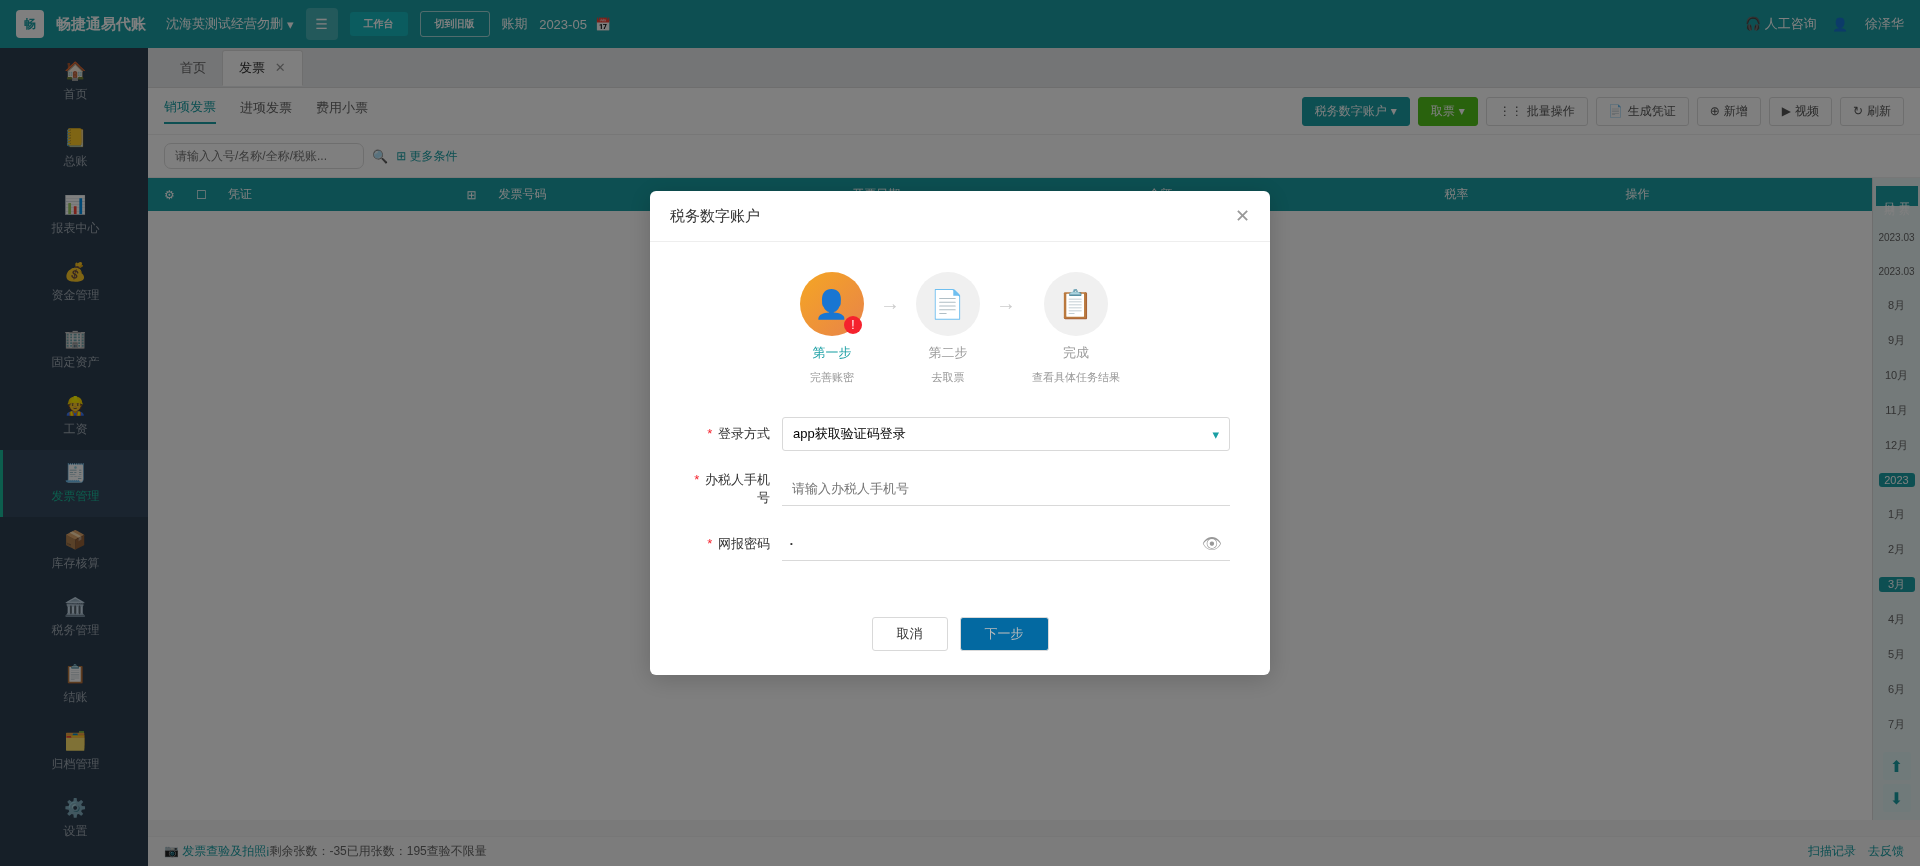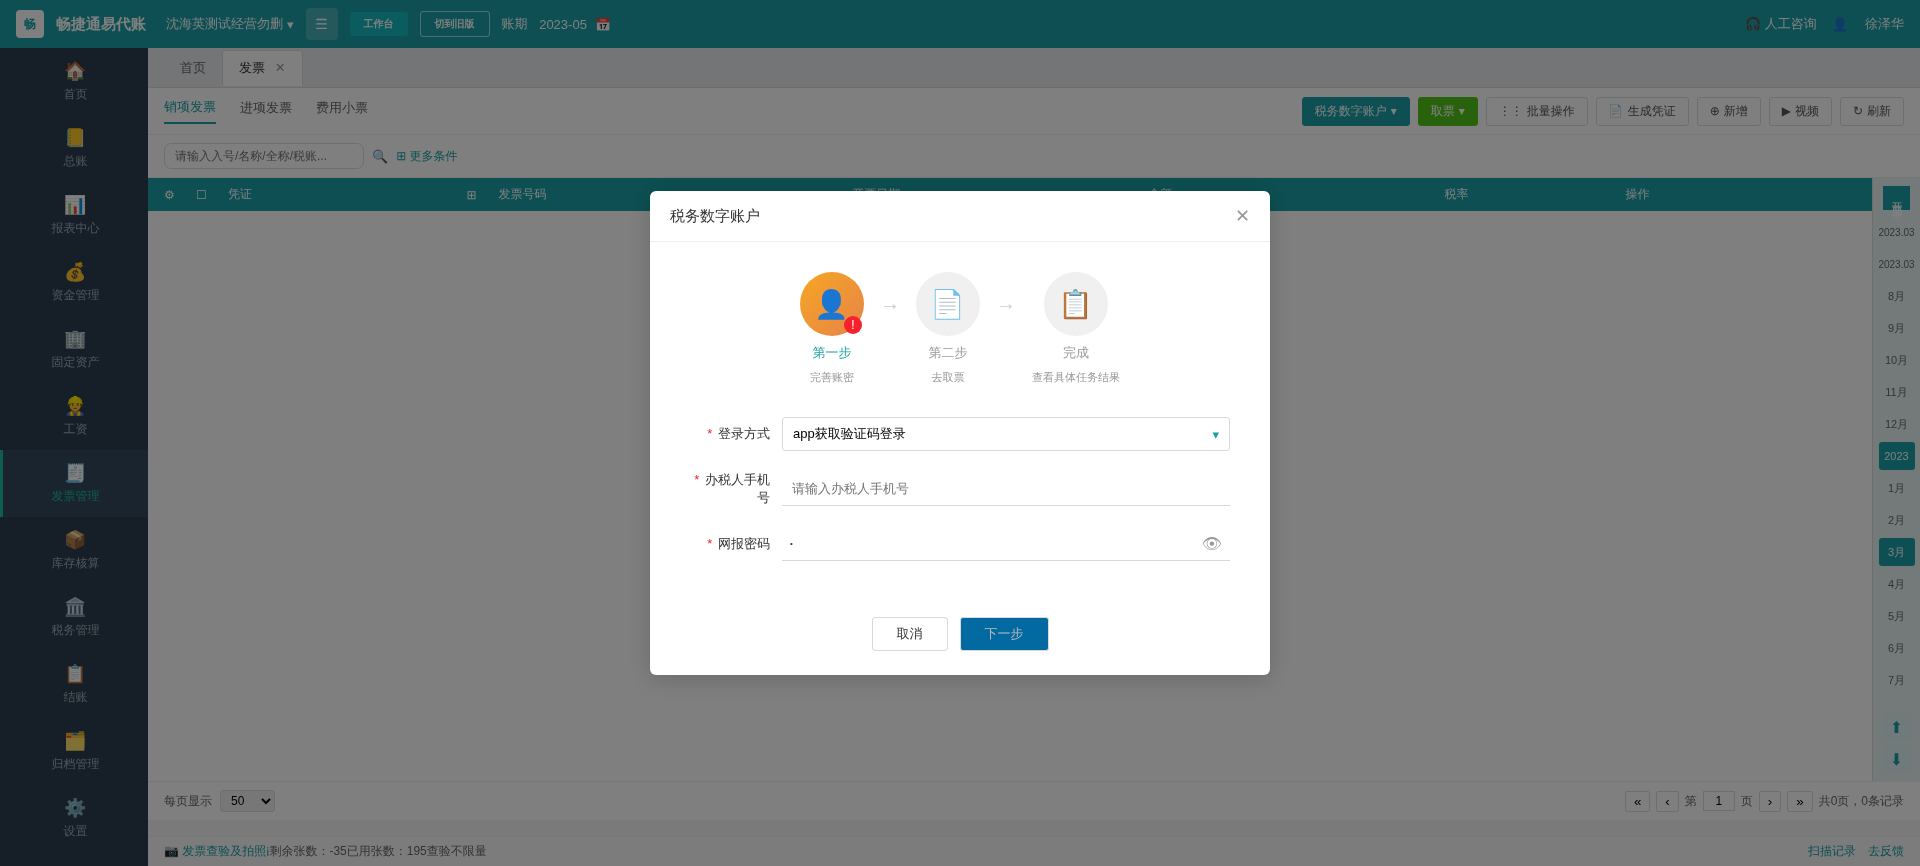--- a/index.html
+++ b/index.html
@@ -209,21 +209,21 @@
 
     
     .right-panel {
       width: 48px;
       background: #e8f4f4;
       border-left: 1px solid #ddd;
       display: flex;
       flex-direction: column;
       align-items: center;
       padding-top: 8px;
-      gap: 4px;
+      gap: 20px;
       overflow-y: auto;
     }
     .right-panel-item {
       width: 36px;
       height: 28px;
       display: flex; align-items: center; justify-content: center;
       font-size: 11px;
       color: #666;
       cursor: pointer;
       border-radius: 3px;
@@ -648,37 +648,20 @@
           <div class="right-panel-item">
             <span>7月</span>
           </div>
           <div style="margin-top:auto;display:flex;flex-direction:column;gap:4px;align-items:center;padding-bottom:8px;">
             <div style="width:28px;height:28px;background:#e0f5f5;border-radius:3px;display:flex;align-items:center;justify-content:center;cursor:pointer;font-size:16px;color:#1a9fa4;">⬆</div>
             <div style="width:28px;height:28px;background:#e0f5f5;border-radius:3px;display:flex;align-items:center;justify-content:center;cursor:pointer;font-size:16px;color:#1a9fa4;">⬇</div>
           </div>
         </div>
       </div>
 
-      <div class="page-footer">
-        <span>每页显示</span>
-        <select style="border:1px solid #ddd;padding:2px 6px;border-radius:3px;font-size:12px;">
-          <option>50</option>
-          <option>100</option>
-        </select>
-        <span style="margin-left:auto;display:flex;align-items:center;gap:6px;">
-          <button style="border:1px solid #ddd;background:white;padding:2px 8px;cursor:pointer;border-radius:2px;">«</button>
-          <button style="border:1px solid #ddd;background:white;padding:2px 8px;cursor:pointer;border-radius:2px;">‹</button>
-          <span>第</span>
-          <input type="text" value="1" style="width: 32px; border: 1px solid rgb(221, 221, 221); padding: 2px 4px; text-align: center; font-size: 12px;">
-          <span>页</span>
-          <button style="border:1px solid #ddd;background:white;padding:2px 8px;cursor:pointer;border-radius:2px;">›</button>
-          <button style="border:1px solid #ddd;background:white;padding:2px 8px;cursor:pointer;border-radius:2px;">»</button>
-          <span>共0页，0条记录</span>
-        </span>
-      </div>
 
     </div>
 
     <div class="status-bar">
       <span style="color:#1a9fa4;cursor:pointer;">
         <span>📷</span>
         <span>发票查验及拍照</span>
       </span>
       <span style="color:#1a9fa4;cursor:pointer;">ℹ</span>
       <span>剩余张数：-35</span>

